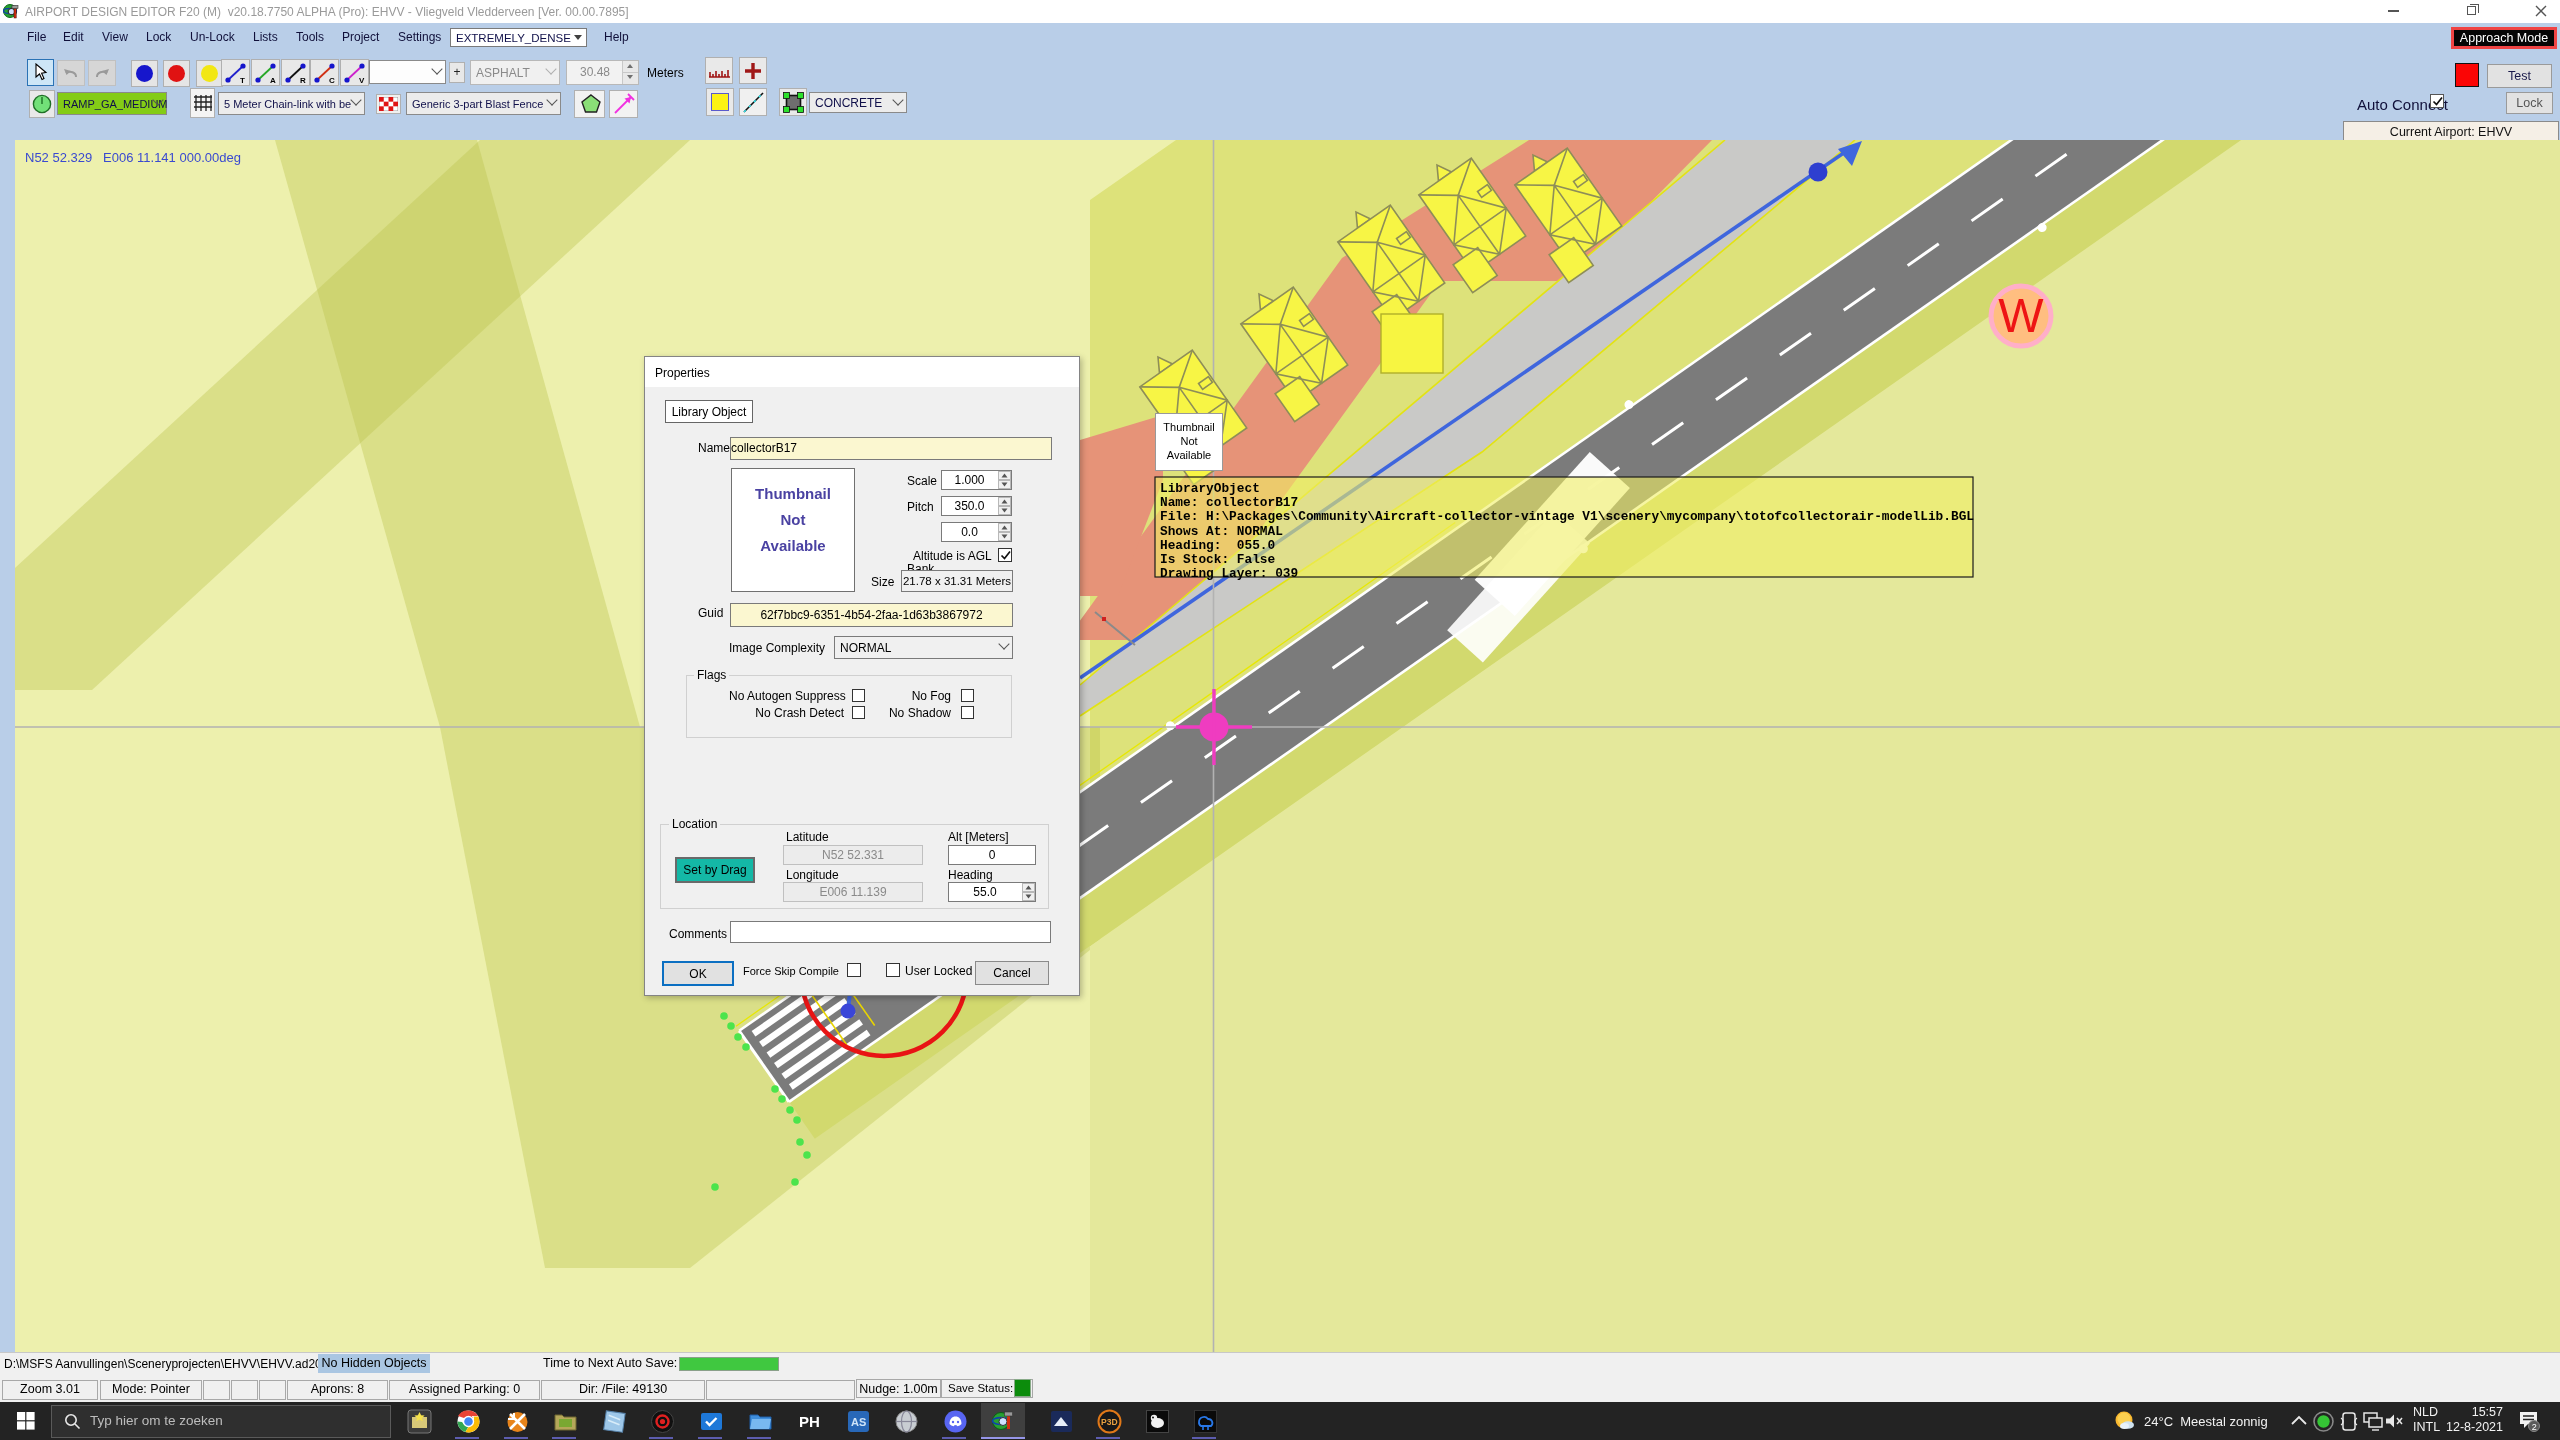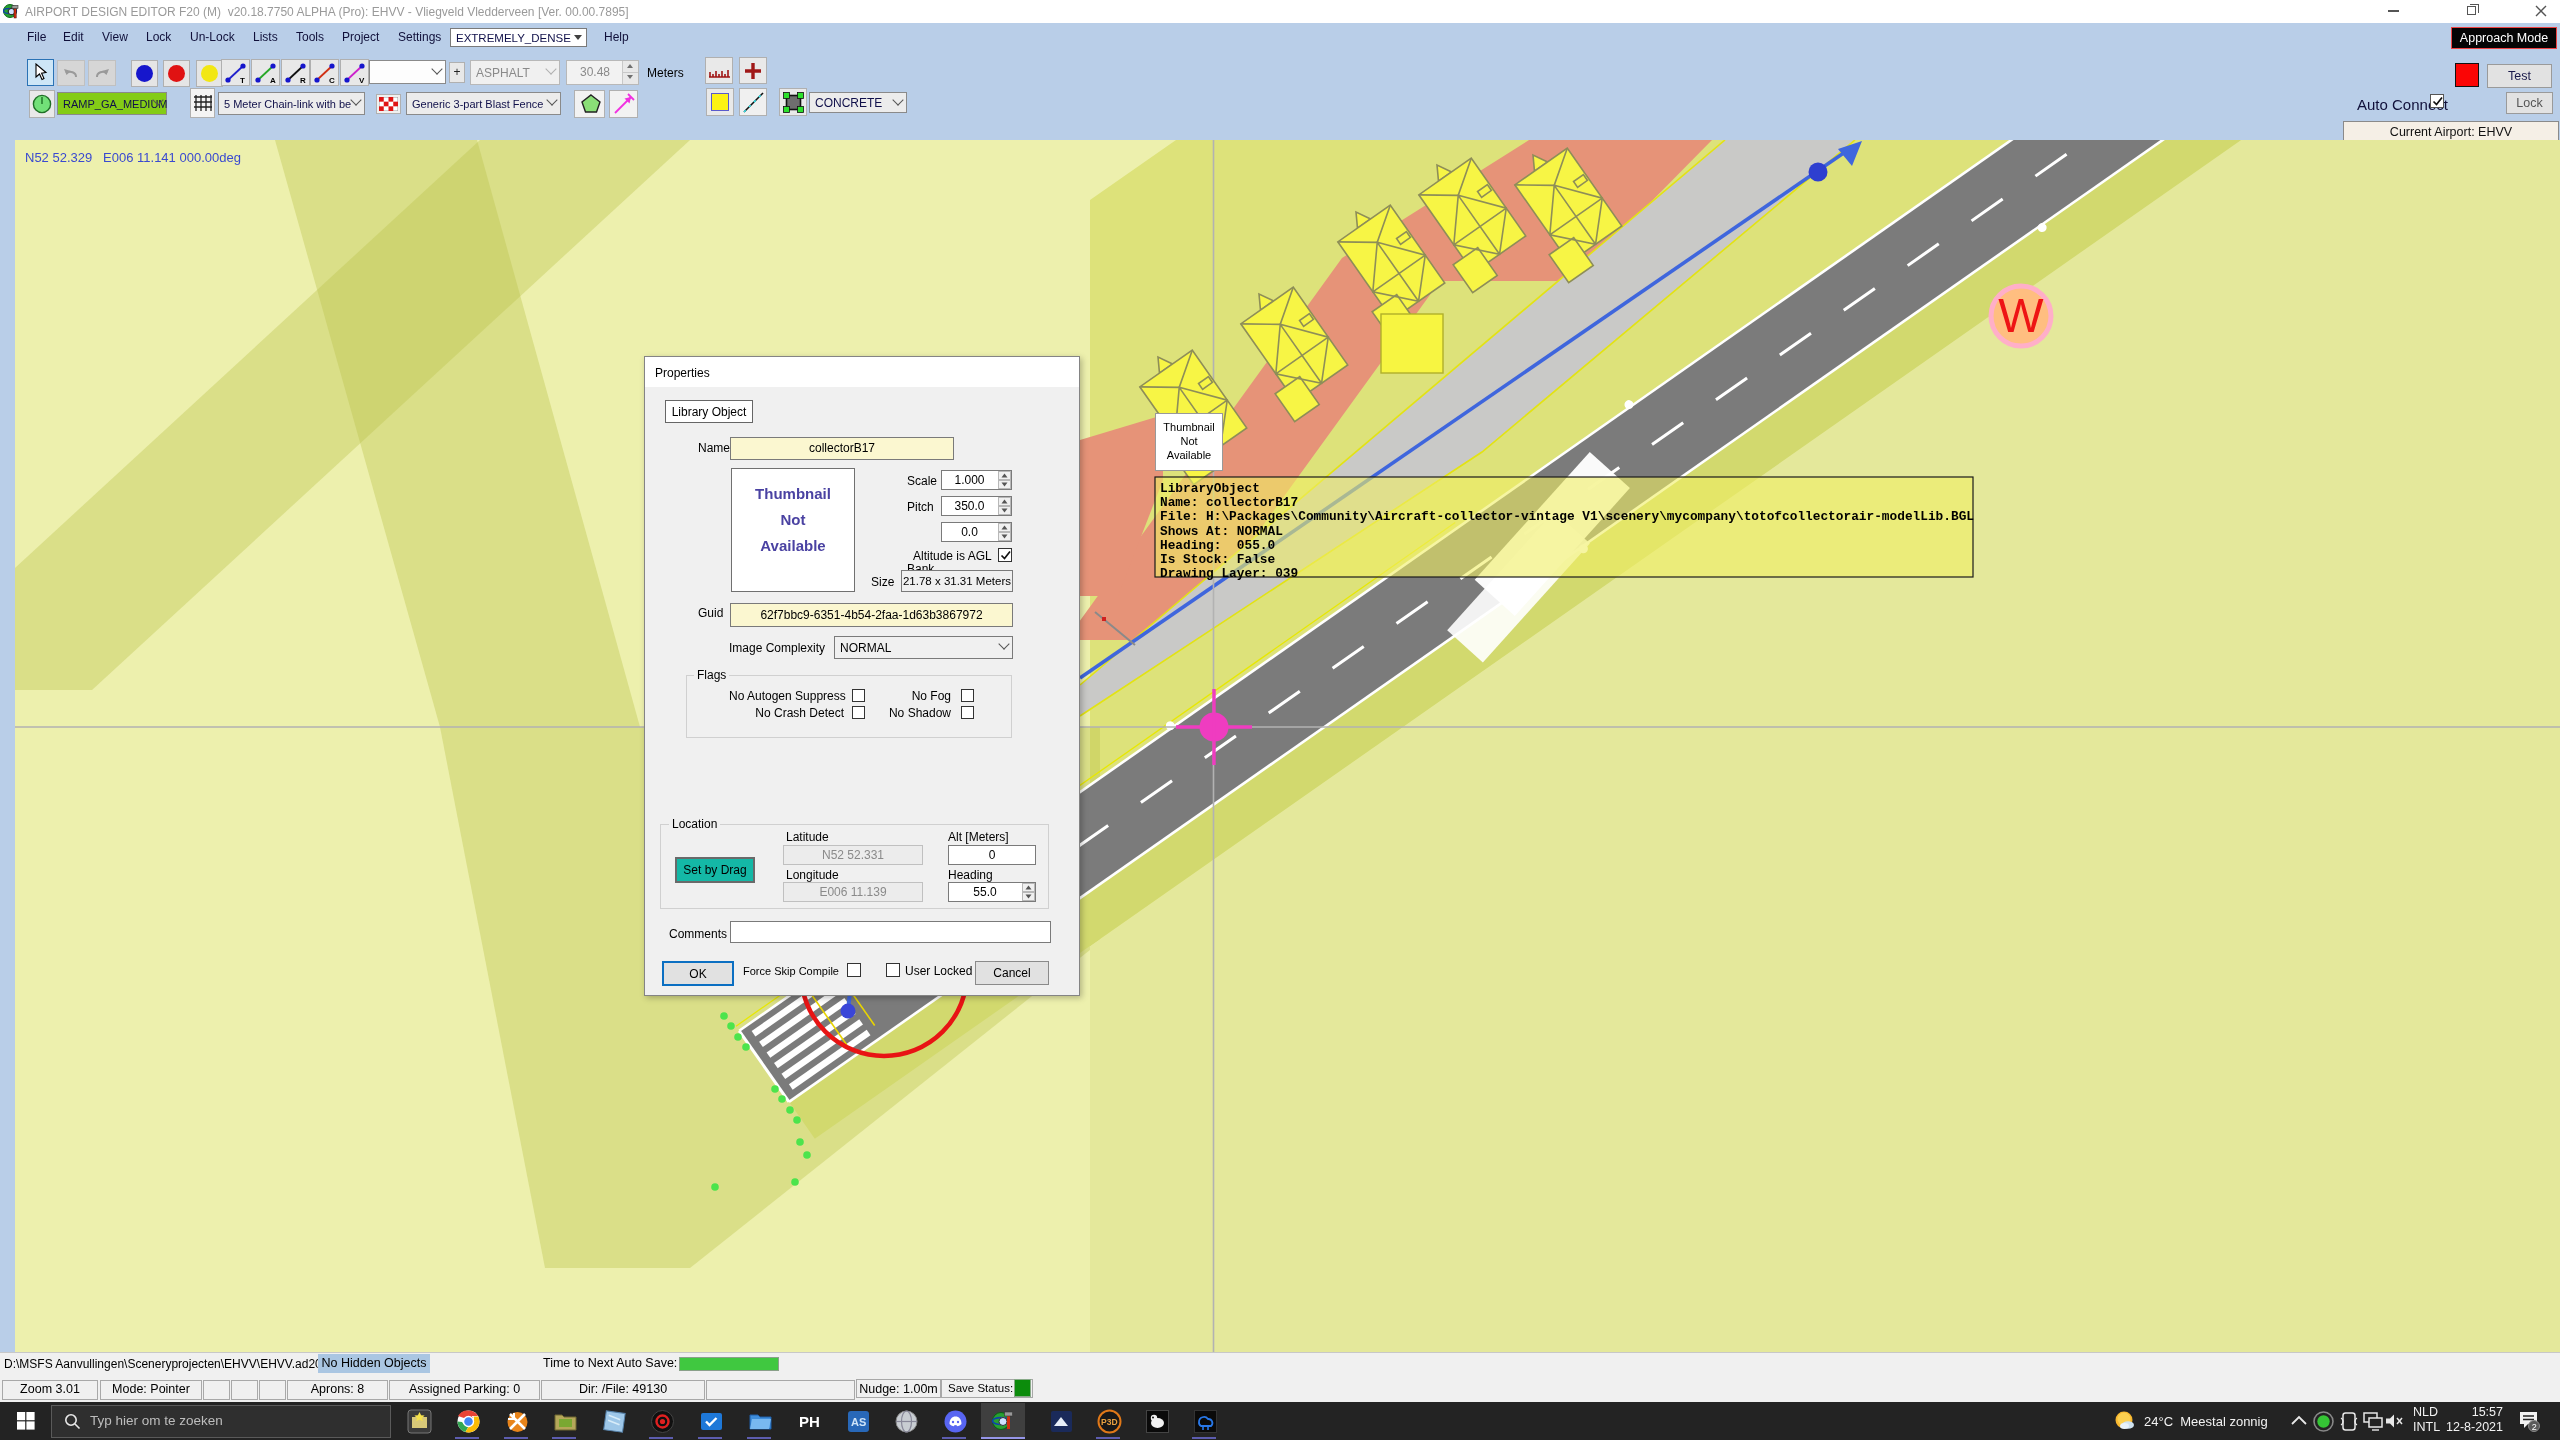--- a/index.html
+++ b/index.html
@@ -31,21 +31,21 @@
 <div class="abs" style="left:63px;top:30px;font-size:12px;color:#10103a;">Edit</div>
 <div class="abs" style="left:102px;top:30px;font-size:12px;color:#10103a;">View</div>
 <div class="abs" style="left:146px;top:30px;font-size:12px;color:#10103a;">Lock</div>
 <div class="abs" style="left:190px;top:30px;font-size:12px;color:#10103a;">Un-Lock</div>
 <div class="abs" style="left:253px;top:30px;font-size:12px;color:#10103a;">Lists</div>
 <div class="abs" style="left:296px;top:30px;font-size:12px;color:#10103a;">Tools</div>
 <div class="abs" style="left:342px;top:30px;font-size:12px;color:#10103a;">Project</div>
 <div class="abs" style="left:398px;top:30px;font-size:12px;color:#10103a;">Settings</div>
 <div class="combo" style="left:450px;top:28px;width:137px;height:19px;background:#fff;border-color:#7a7a7a;font-size:11.5px;">EXTREMELY_DENSE<span style="position:absolute;right:4px;top:6px;width:0;height:0;border-left:4px solid transparent;border-right:4px solid transparent;border-top:5px solid #404040;"></span></div>
 <div class="abs" style="left:604px;top:30px;font-size:12px;color:#10103a;">Help</div>
-<div class="abs" style="left:2451px;top:27px;width:106px;height:22px;background:#050505;border:1px solid #ef4444;color:#fff;font-size:12.5px;display:flex;align-items:center;justify-content:center;">Approach Mode</div>
+<div class="abs" style="left:2451px;top:27px;width:106px;height:22px;background:#050505;border:3px solid #ef4444;color:#fff;font-size:12.5px;display:flex;align-items:center;justify-content:center;">Approach Mode</div>
 <div class="abs" style="left:27px;top:59px;width:27px;height:27px;background:#cde6f7;border:1.6px solid #2a72b5;"></div>
 <svg class="abs" style="left:33px;top:63px" width="16" height="18" viewBox="0 0 16 18">
     <path d="M3 1 L3 14 L6.5 11 L9 16.5 L11 15.5 L8.6 10.2 L13 9.5 Z" fill="#fff" stroke="#000" stroke-width="1.1"></path>
   </svg>
 <div class="btn" style="left:57px;top:60px;width:28px;height:26px;background:#d6d6d6;border-color:#c0c0c0;"></div>
 <svg class="abs" style="left:62px;top:66px" width="18" height="14" viewBox="0 0 18 14">
     <path d="M14 11 a6 5 0 0 0 -10 -4" fill="none" stroke="#9a9a9a" stroke-width="2"></path>
     <path d="M2 3 L4.5 9 L9 5 Z" fill="#9a9a9a"></path>
   </svg>
 <div class="btn" style="left:88px;top:60px;width:28px;height:26px;background:#d6d6d6;border-color:#c0c0c0;"></div>
@@ -306,21 +306,21 @@
 <text x="1160" y="563.0" font-size="12.8" font-weight="bold" font-family="Liberation Mono, monospace" fill="#000" xml:space="preserve">Is Stock: False</text>
 <text x="1160" y="577.2" font-size="12.8" font-weight="bold" font-family="Liberation Mono, monospace" fill="#000" xml:space="preserve">Drawing Layer: 039</text>
 </svg>
 <div class="abs" style="left:1155px;top:413px;width:68px;height:58px;background:#fff;border:1px solid #999;font-size:11px;color:#000;text-align:center;line-height:14px;padding-top:6px;">Thumbnail<br>Not<br>Available</div>
 <div class="abs" style="left:25px;top:150px;font-size:13px;color:#3a4ad0;">N52 52.329&nbsp;&nbsp; E006 11.141 000.00deg</div>
 <div class="abs" style="left:644px;top:356px;width:436px;height:640px;background:#f0f0f0;border:1px solid #848484;box-shadow:2px 2px 6px rgba(0,0,0,0.25);">
 <div class="abs" style="left:0;top:0;width:434px;height:30px;background:#fff;"></div>
 <div class="abs" style="left:10px;top:9px;font-size:12px;color:#000;">Properties</div>
 <div class="abs" style="left:20px;top:43px;width:88px;height:23px;background:#fff;border:1px solid #666;font-size:12px;display:flex;align-items:center;justify-content:center;">Library Object</div>
 <div class="lbl" style="left:53px;top:84px;">Name</div>
-<div class="abs" style="left:85px;top:80px;width:224px;height:23px;background:#fbf7d0;border:1px solid #7a7a7a;font-size:12px;text-align:center;line-height:21px;">collectorB17</div>
+<div class="abs" style="left:85px;top:80px;width:322px;height:23px;background:#fbf7d0;border:1px solid #7a7a7a;font-size:12px;text-align:left;line-height:21px;">collectorB17</div>
 <div class="abs" style="left:86px;top:111px;width:124px;height:124px;background:#fff;border:1px solid #707070;"></div>
 <div class="abs" style="left:86px;top:124px;width:124px;text-align:center;font-size:15px;font-weight:bold;color:#4a42a2;line-height:26px;">Thumbnail<br>Not<br>Available</div>
 <div class="lbl" style="left:262px;top:117px;">Scale</div>
 <div class="abs" style="left:296px;top:113px;width:71px;height:20px;background:#fff;border:1px solid #7a7a7a;"></div>
 <div class="abs" style="left:296px;top:116px;width:57px;text-align:center;font-size:12px;">1.000</div>
 <div class="abs" style="left:353px;top:114px;width:13px;height:9px;background:#f0f0f0;border:1px solid #b8b8b8;">
       <svg width="11" height="7" style="display:block">
         <path d="M5.5 1.5 L8.5 5.5 L2.5 5.5 Z" fill="#555"></path>
       </svg>
     </div>

